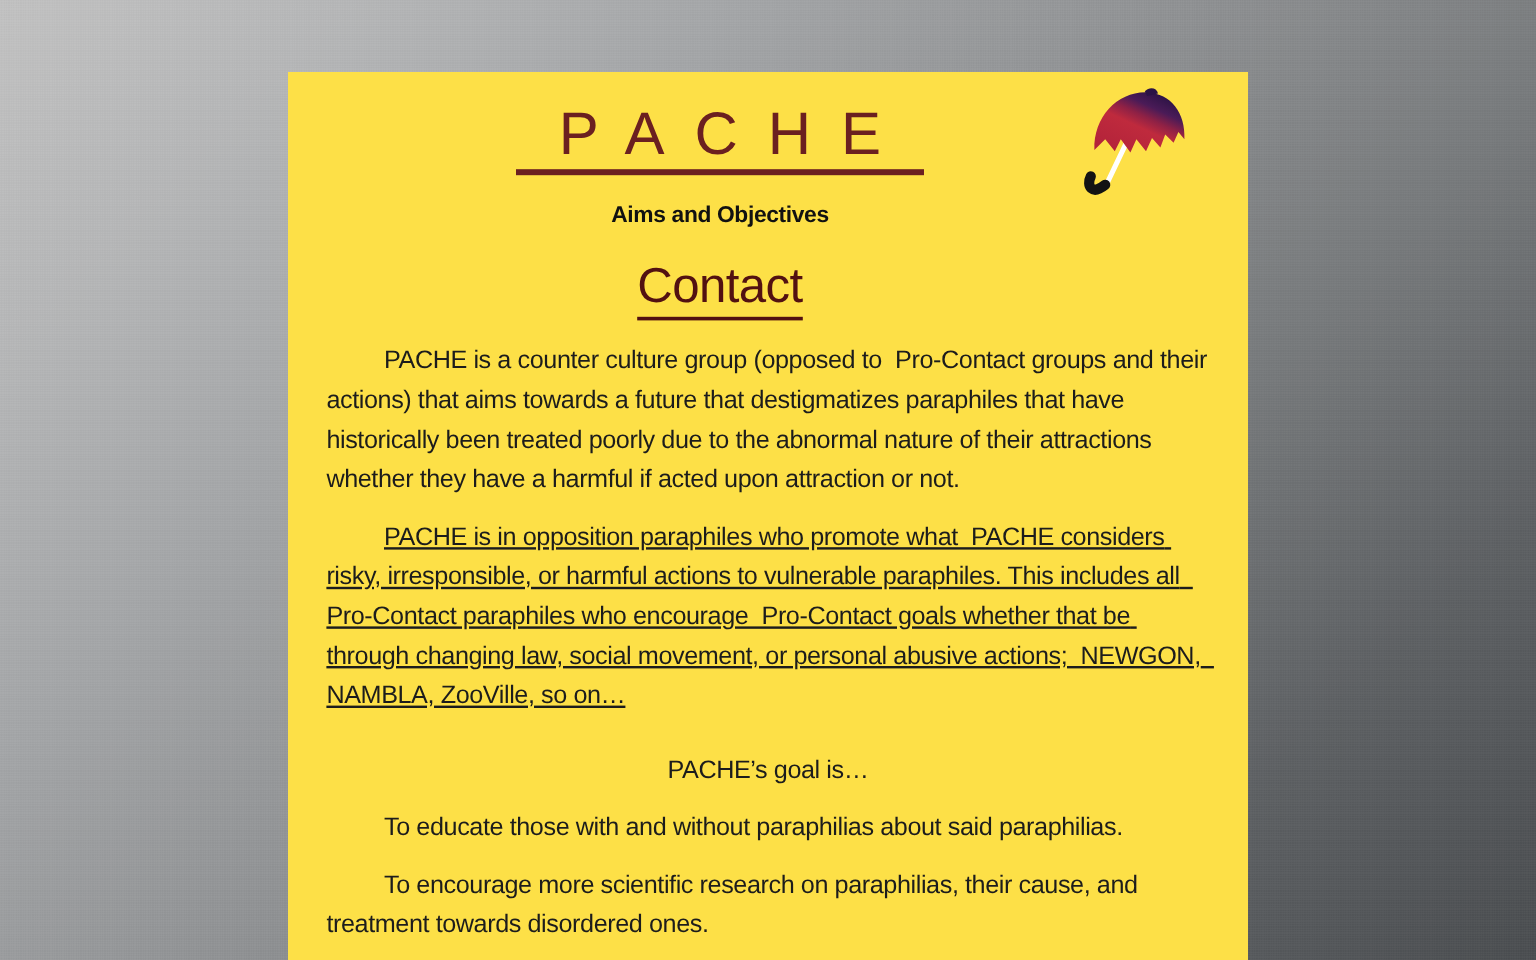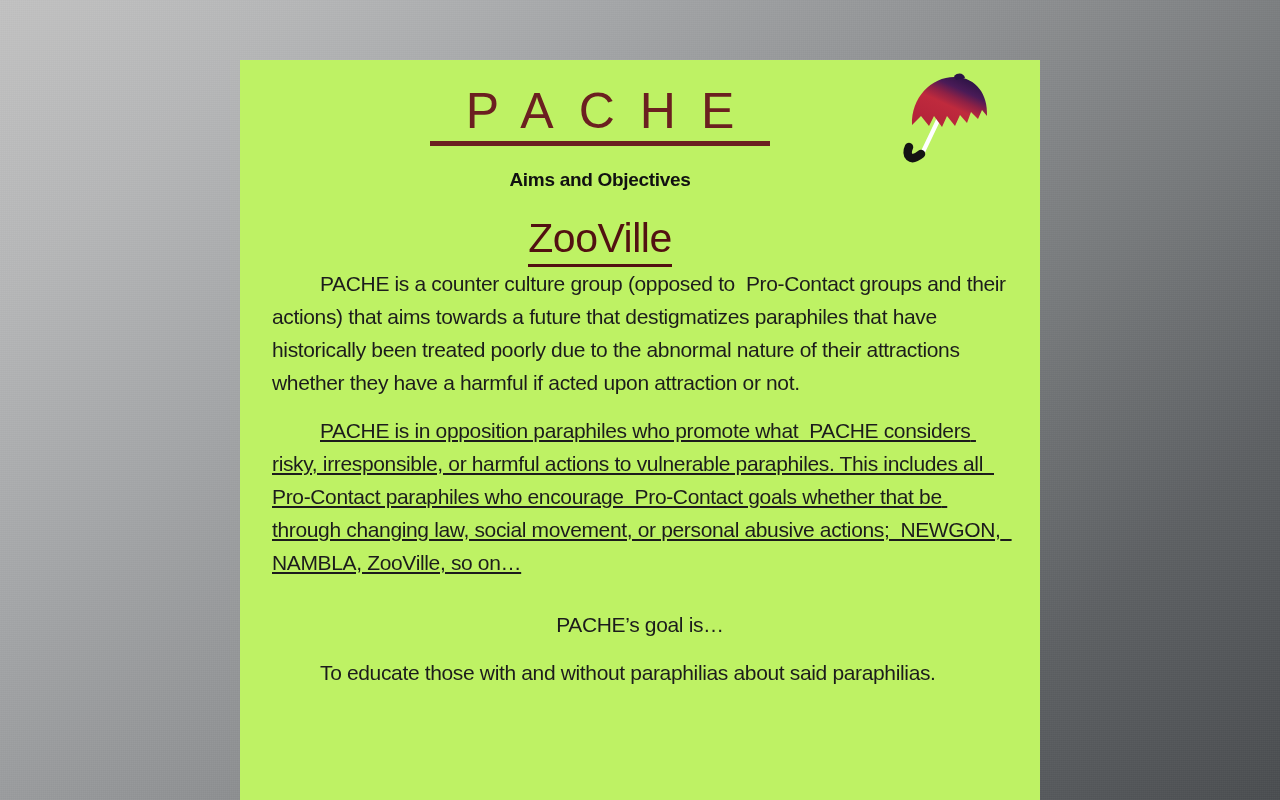--- a/index.html
+++ b/index.html
@@ -37,21 +37,21 @@
       repeating-linear-gradient(90deg,  rgba(255,255,255,.08) 0 1px, rgba(0,0,0,.05) 1px 2px);
   }
 
   
   .page {
     position: absolute;
     left: 240px;
     top: 60px;
     width: 800px;
     height: 740px;
-    background: #bef264;
+    background: #fde047;
     overflow: hidden;
     padding: 0;
   }
 
   .page-inner {
     position: relative;
     width: 100%;
     height: 100%;
   }
 
@@ -144,20 +144,21 @@
     font-weight: 400;
     color: #521111;
     border-bottom: 3px solid #521111;
     padding-bottom: 1px;
     letter-spacing: -0.5px;
   }
 
   
   .body-copy {
     padding: 0 32px 0 32px;
+    margin-top: 17px;
   }
 
   .para {
     font-family: "Liberation Sans", sans-serif;
     font-size: 21px;
     line-height: 33px;
     color: #1c1c1c;
     text-indent: 48px;
     letter-spacing: -0.35px;
     margin-bottom: 15px;
@@ -219,32 +220,33 @@
       </div>
 
       <div class="brand-block">
         <div class="brand-title">PACHE</div>
         <div class="brand-rule"></div>
         <div class="subtitle-aims">Aims and Objectives</div>
       </div>
     </div>
 
     <div class="section-heading">
-      <span class="h-text">ZooVille</span>
+      <span class="h-text">Contact</span>
     </div>
 
     <div class="body-copy">
 
       <p class="para">PACHE is a counter culture group (opposed to  Pro-Contact groups and their actions) that aims towards a future that destigmatizes paraphiles that have historically been treated poorly due to the abnormal nature of their attractions whether they have a harmful if acted upon attraction or not.</p>
 
       <p class="para tight">PACHE is in opposition paraphiles who promote what  PACHE considers risky, irresponsible, or harmful actions to vulnerable paraphiles. This includes all  Pro-Contact paraphiles who encourage  Pro-Contact goals whether that be through changing law, social movement, or personal abusive actions;  NEWGON,  NAMBLA, ZooVille, so on…</p>
 
       <div class="spacer-sm"></div>
 
       <p class="para no-indent">PACHE’s goal is…</p>
 
       <p class="para">To educate those with and without paraphilias about said paraphilias.</p>
 
+      <p class="para">To encourage more scientific research on paraphilias, their cause, and treatment towards disordered ones.</p>
 
     </div>
 
   </div>
 </div>
 
 </body></html>

